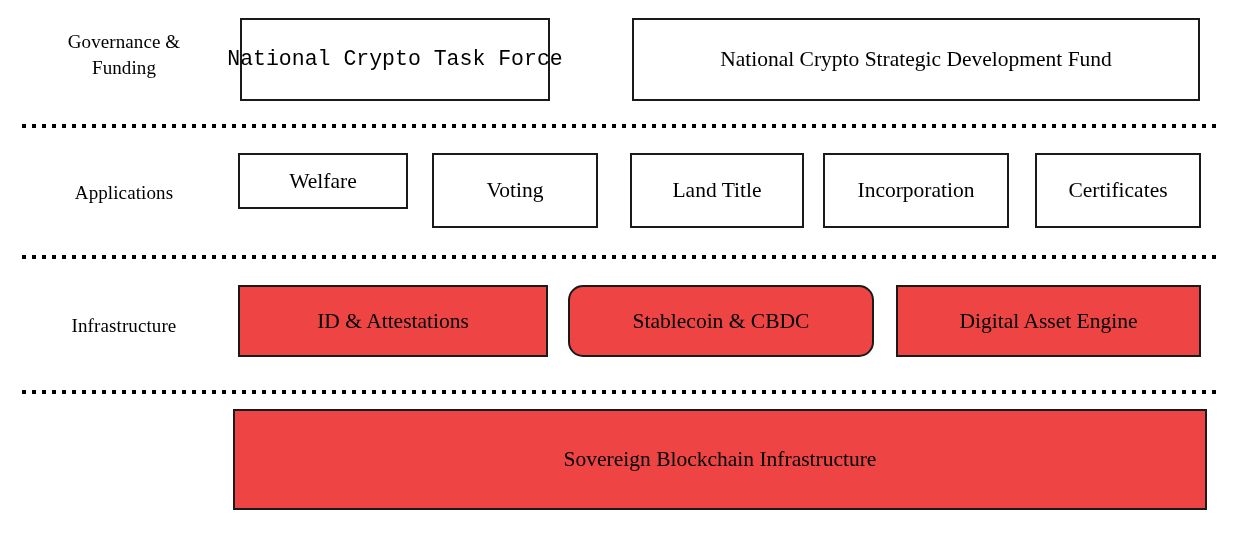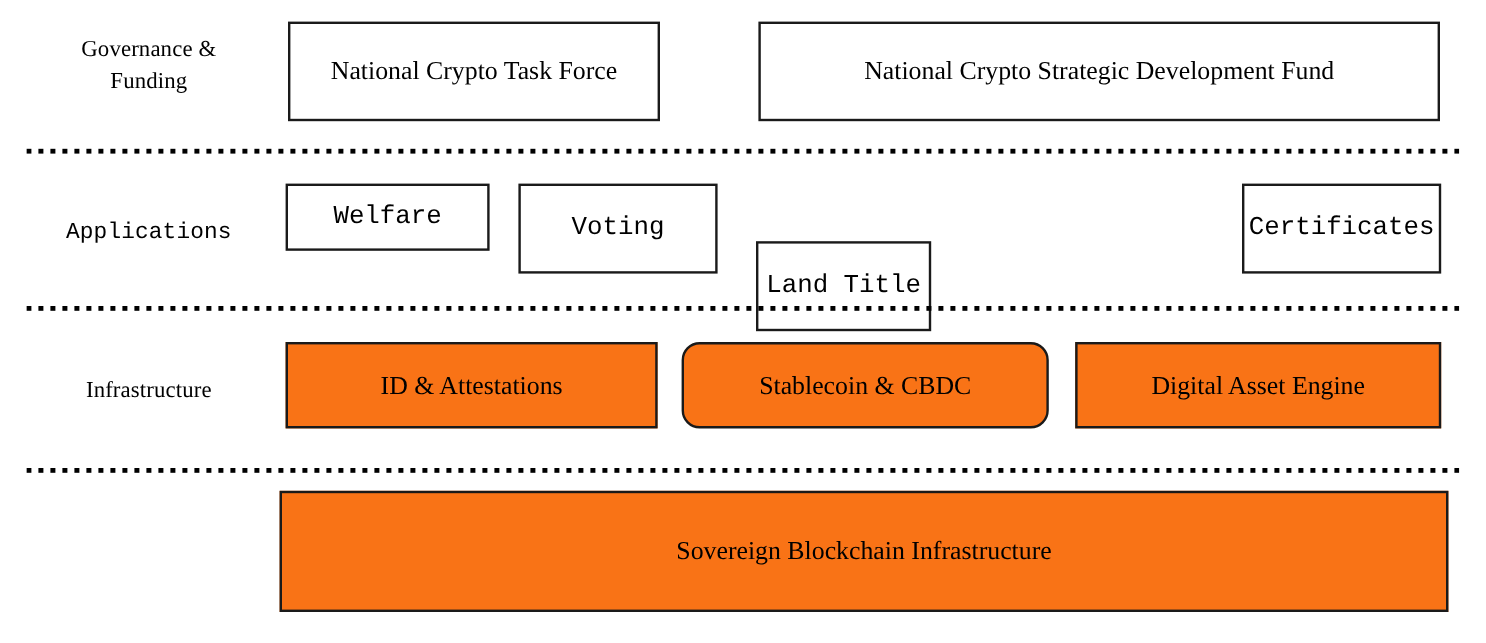--- a/index.html
+++ b/index.html
@@ -64,51 +64,52 @@
     display: flex;
     align-items: center;
     justify-content: center;
     text-align: center;
     font-size: 21.5px;
     line-height: 1.15;
     color: #000000;
     padding: 0 6px;
     white-space: nowrap;
   }
-  .node.peach { background: #f97316; }
+  .node.peach { background: #ef4444; }
 </style>
 </head>
 <body>
 
 <div id="diagram">
 
   <div class="tier" style="top:0px;height:125px;">
     <div class="tier-label" style="top:29px;">
       <span class="lbl-line">Governance &amp;</span>
       <span class="lbl-line">Funding</span>
     </div>
 
-    <div class="node" style="left:240px;top:18px;width:310px;height:83px;">National Crypto Task Force</div>
+    <div class="node" style="left:240px;top:18px;width:310px;height:83px;font-family:Liberation Mono, monospace;">National Crypto Task Force</div>
 
     <div class="node" style="left:632px;top:18px;width:568px;height:83px;">National Crypto Strategic Development Fund</div>
   </div>
 
   <div class="separator" style="top:124px;"></div>
 
-  <div class="tier" style="top:125px;height:130px;font-family:Liberation Mono, monospace;">
+  <div class="tier" style="top:125px;height:130px;">
     <div class="tier-label" style="top:55px;">
       <span class="lbl-line">Applications</span>
     </div>
 
     <div class="node" style="left:238px;top:28px;width:170px;height:56px;">Welfare</div>
 
     <div class="node" style="left:432px;top:28px;width:166px;height:75px;">Voting</div>
 
-    <div class="node" style="left:630px;top:28px;width:146px;height:75px;margin-top:48px;">Land Title</div>
+    <div class="node" style="left:630px;top:28px;width:174px;height:75px;">Land Title</div>
 
+    <div class="node" style="left:823px;top:28px;width:186px;height:75px;">Incorporation</div>
 
     <div class="node" style="left:1035px;top:28px;width:166px;height:75px;">Certificates</div>
   </div>
 
   <div class="separator" style="top:255px;"></div>
 
   <div class="tier" style="top:256px;height:134px;">
     <div class="tier-label" style="top:57px;">
       <span class="lbl-line">Infrastructure</span>
     </div>

